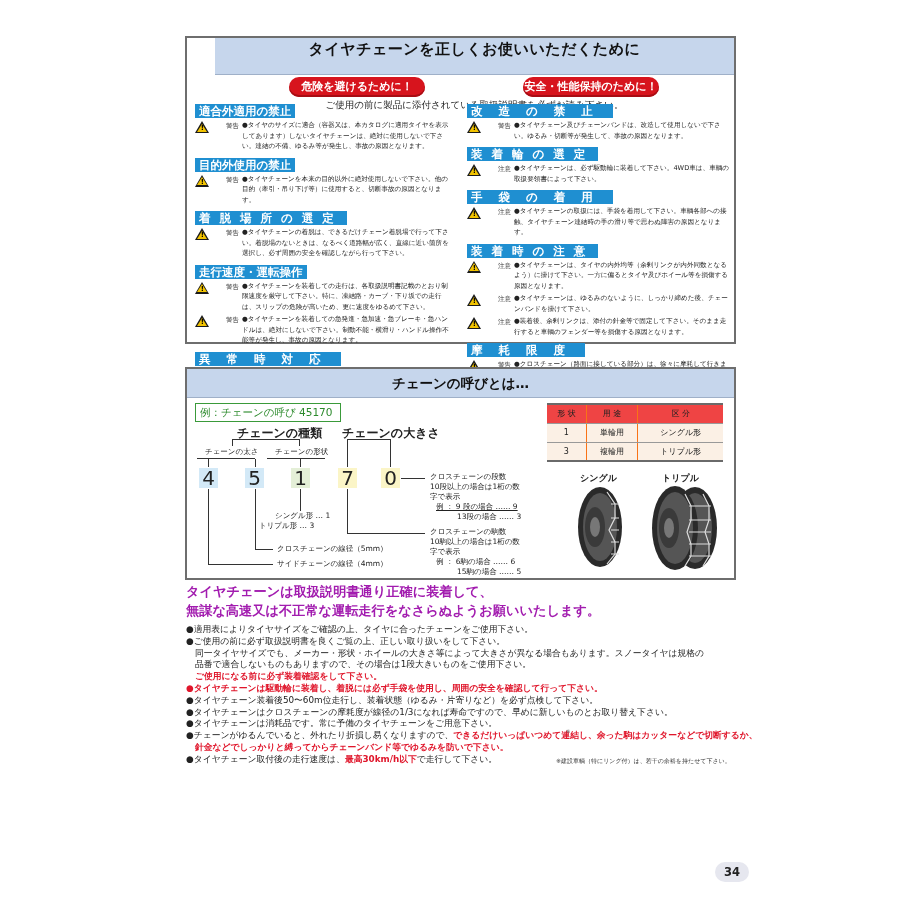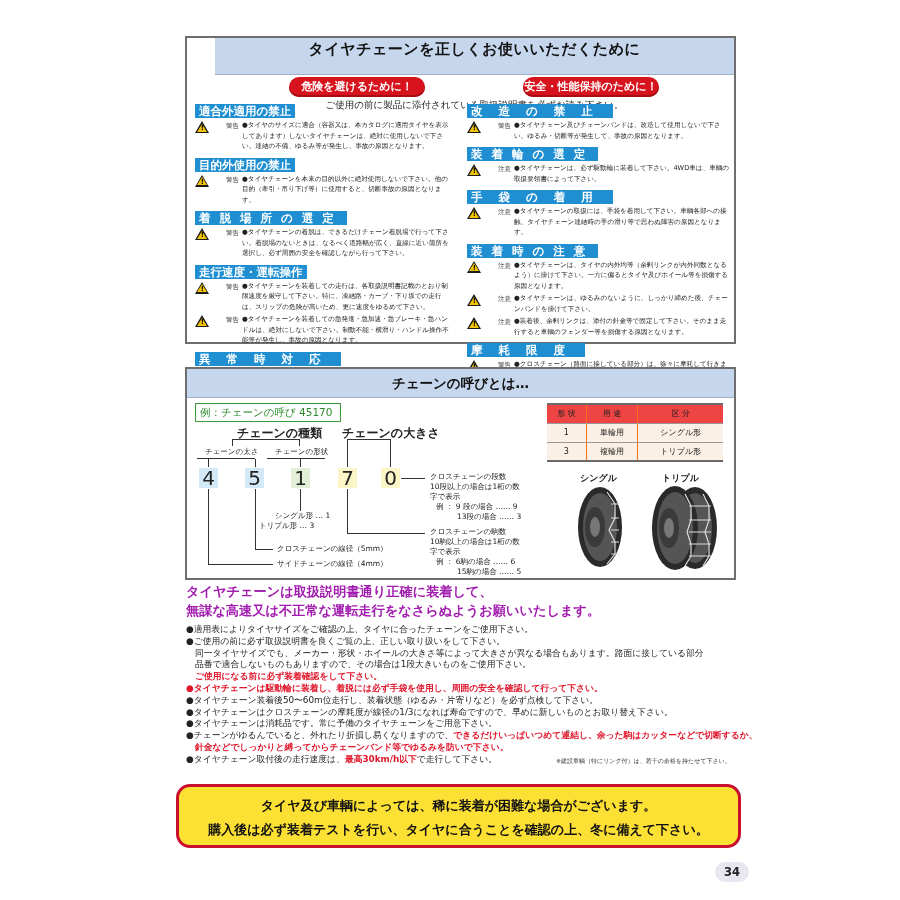--- a/index.html
+++ b/index.html
@@ -285,21 +285,21 @@
 
     <div class="note" style="left:88px; top:142px;">シングル形 … 1</div>
     <div class="note" style="left:72px; top:152px;">トリプル形 … 3</div>
     <div class="note" style="left:90px; top:175px;">クロスチェーンの線径（5mm）</div>
     <div class="note" style="left:90px; top:190px;">サイドチェーンの線径（4mm）</div>
 
     <div class="note" style="left:243px; top:103px; width:110px;">
       <div>クロスチェーンの段数</div>
       <div>10段以上の場合は1桁の数</div>
       <div>字で表示</div>
-      <div style="padding-left:6px;">例 ： 9 段の場合 …… 9</div>
+      <div style="padding-left:6px;text-decoration:underline;">例 ： 9 段の場合 …… 9</div>
       <div style="padding-left:27px;">13段の場合 …… 3</div>
     </div>
     <div class="note" style="left:243px; top:158px; width:110px;">
       <div>クロスチェーンの駒数</div>
       <div>10駒以上の場合は1桁の数</div>
       <div>字で表示</div>
       <div style="padding-left:6px;">例 ： 6駒の場合 …… 6</div>
       <div style="padding-left:27px;">15駒の場合 …… 5</div>
     </div>
 
@@ -352,33 +352,29 @@
   </div>
 
   <div class="green-head">
     <div>タイヤチェーンは取扱説明書通り正確に装着して、</div>
     <div>無謀な高速又は不正常な運転走行をなさらぬようお願いいたします。</div>
   </div>
 
   <div class="notes-list">
     <div class="li">●適用表によりタイヤサイズをご確認の上、タイヤに合ったチェーンをご使用下さい。</div>
     <div class="li">●ご使用の前に必ず取扱説明書を良くご覧の上、正しい取り扱いをして下さい。</div>
-    <div class="li indent">同一タイヤサイズでも、メーカー・形状・ホイールの大きさ等によって大きさが異なる場合もあります。路面に接している部分</div>
+    <div class="li indent">同一タイヤサイズでも、メーカー・形状・ホイールの大きさ等によって大きさが異なる場合もあります。スノータイヤは規格の</div>
     <div class="li indent">品番で適合しないものもありますので、その場合は1段大きいものをご使用下さい。</div>
     <div class="li indent red">ご使用になる前に必ず装着確認をして下さい。</div>
     <div class="li red">●タイヤチェーンは駆動輪に装着し、着脱には必ず手袋を使用し、周囲の安全を確認して行って下さい。</div>
     <div class="li">●タイヤチェーン装着後50〜60m位走行し、装着状態（ゆるみ・片寄りなど）を必ず点検して下さい。</div>
     <div class="li">●タイヤチェーンはクロスチェーンの摩耗度が線径の1/3になれば寿命ですので、早めに新しいものとお取り替え下さい。</div>
     <div class="li">●タイヤチェーンは消耗品です。常に予備のタイヤチェーンをご用意下さい。</div>
     <div class="li"><span>●チェーンがゆるんでいると、外れたり折損し易くなりますので、</span><span class="red">できるだけいっぱいつめて連結し、余った駒はカッターなどで切断するか、</span></div>
     <div class="li indent red">針金などでしっかりと縛ってからチェーンバンド等でゆるみを防いで下さい。</div>
     <div class="li"><span>●タイヤチェーン取付後の走行速度は、</span><span class="red">最高30km/h以下</span><span>で走行して下さい。</span></div>
   </div>
   <div class="ref-mark">※</div>
   <div class="small-note">※建設車輌（特にリング付）は、若干の余裕を持たせて下さい。</div>
 
-  <div class="callout">
-    <div class="callout-line">タイヤ及び車輌によっては、稀に装着が困難な場合がございます。</div>
-    <div class="callout-line">購入後は必ず装着テストを行い、タイヤに合うことを確認の上、冬に備えて下さい。</div>
-  </div>
 
   <div class="page-num">34</div>
 </div>
 
 </body></html>

